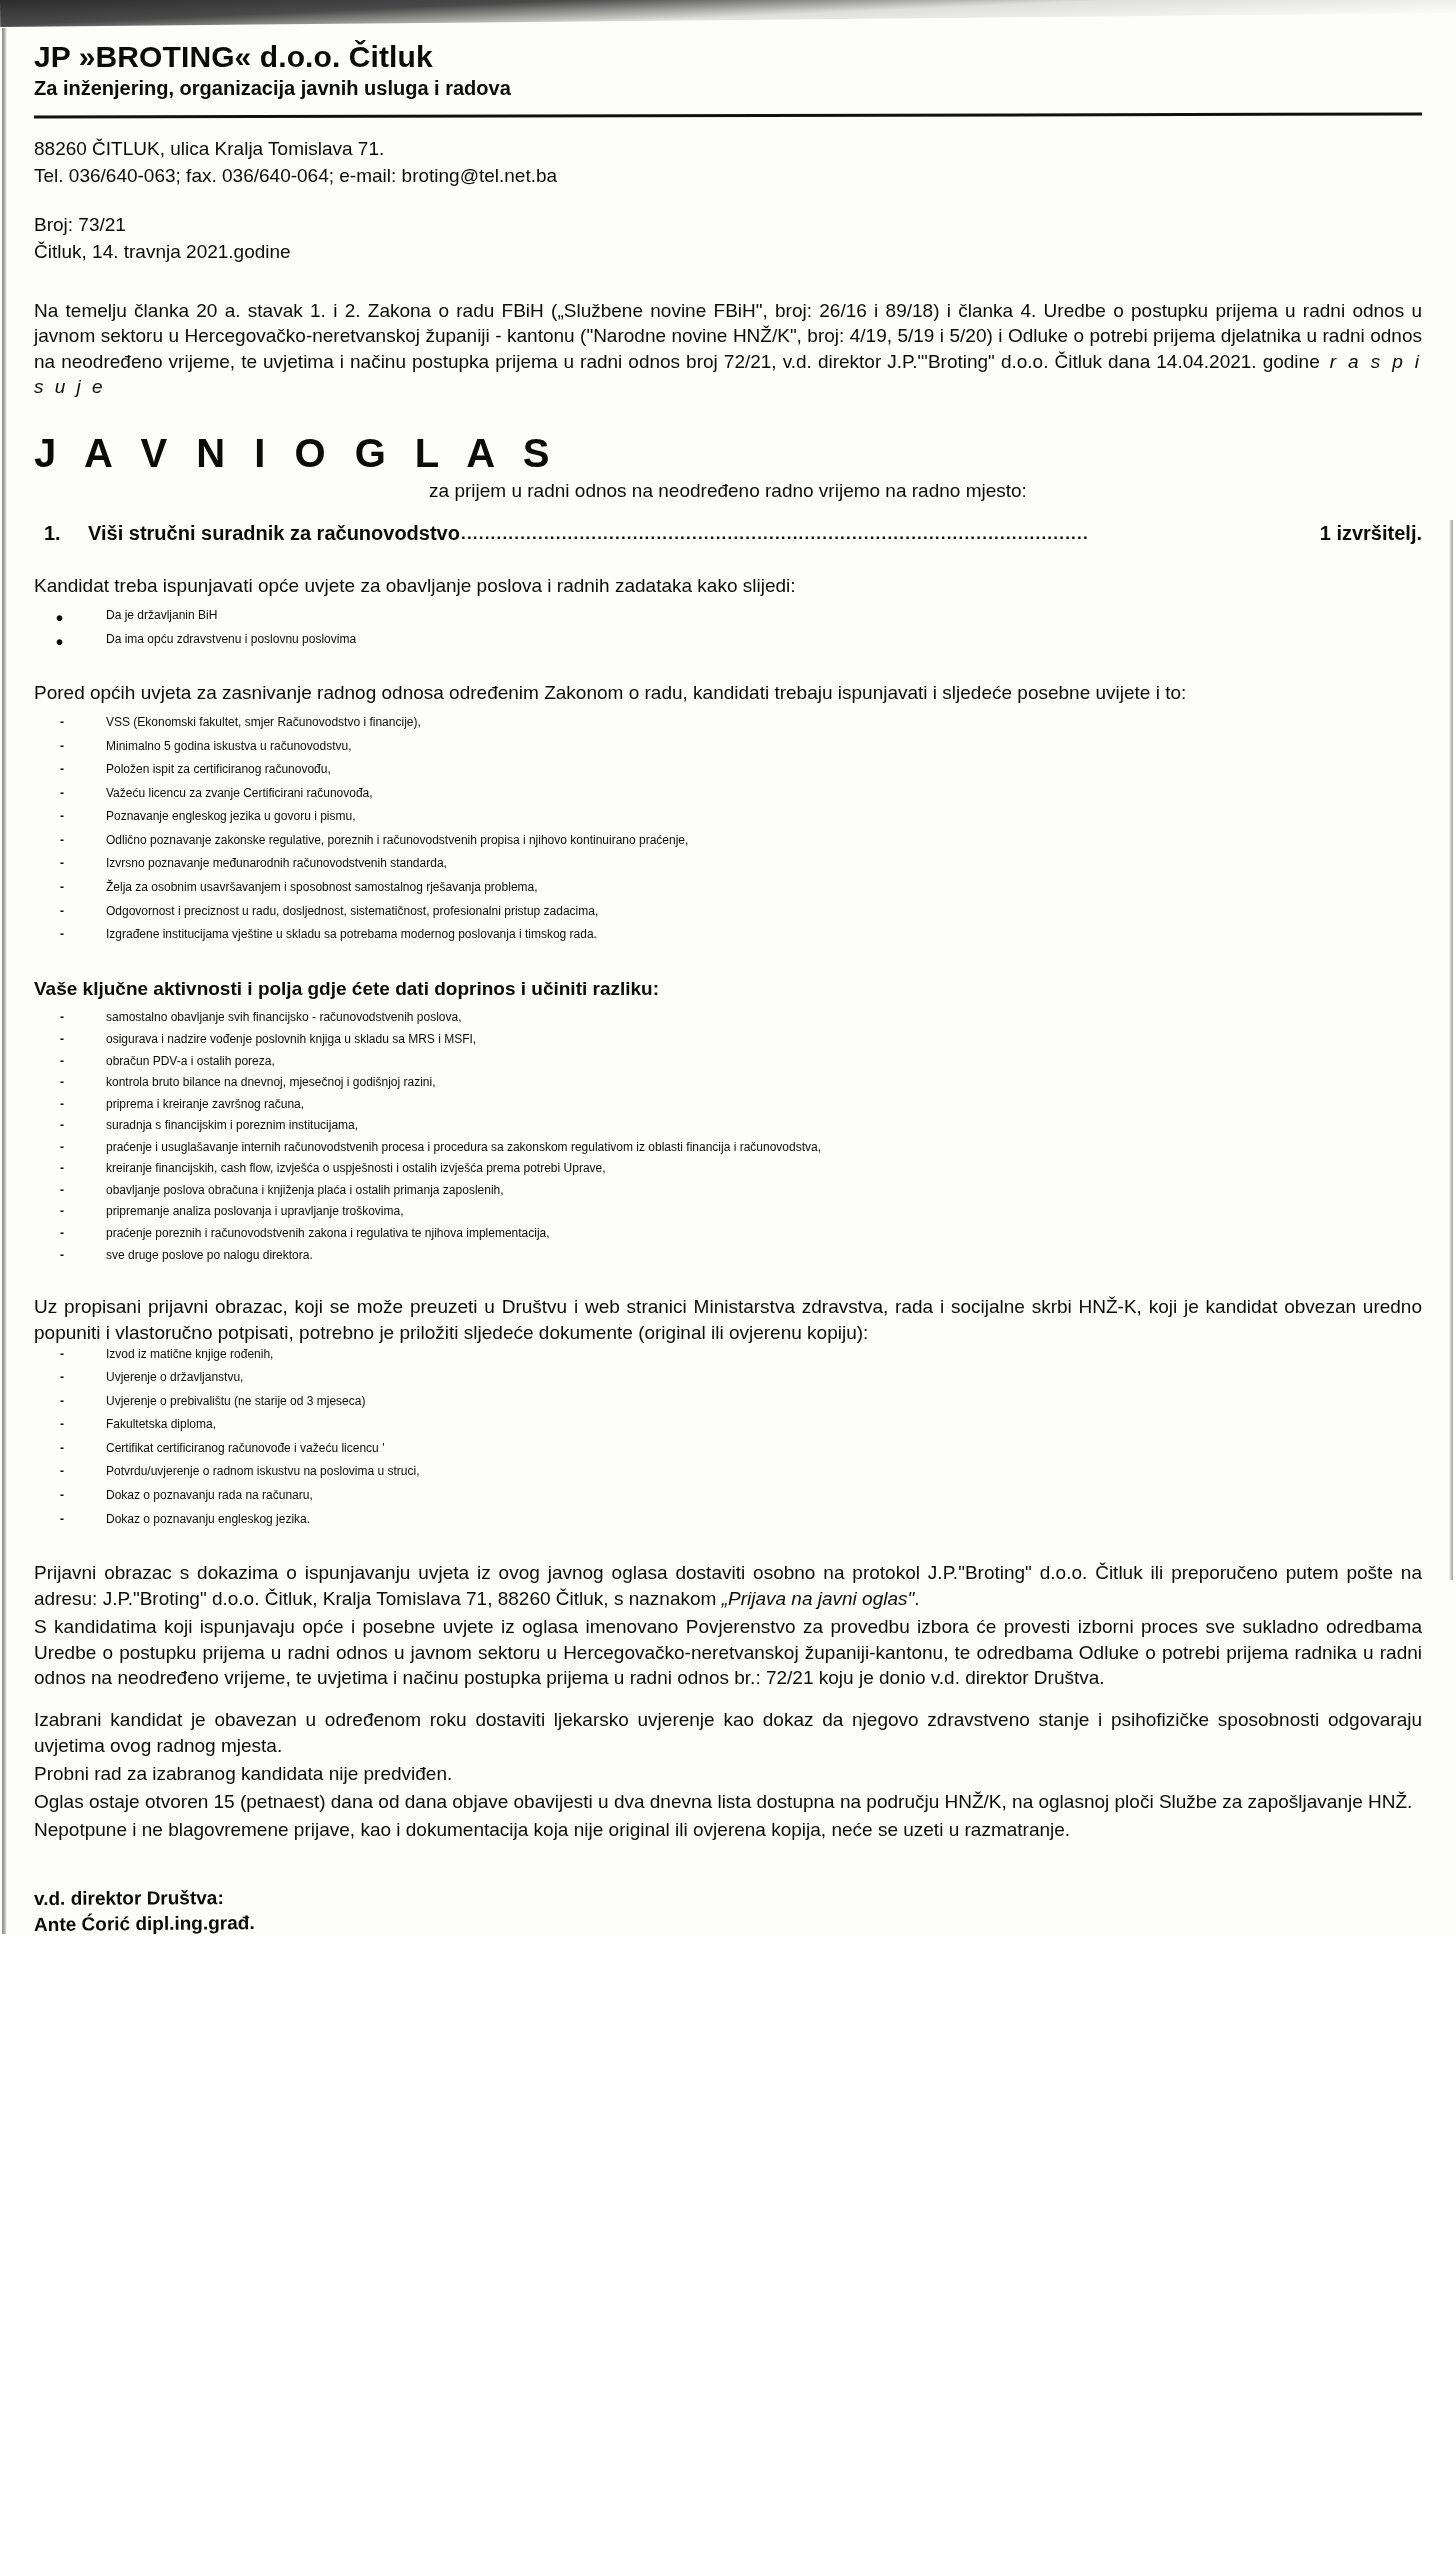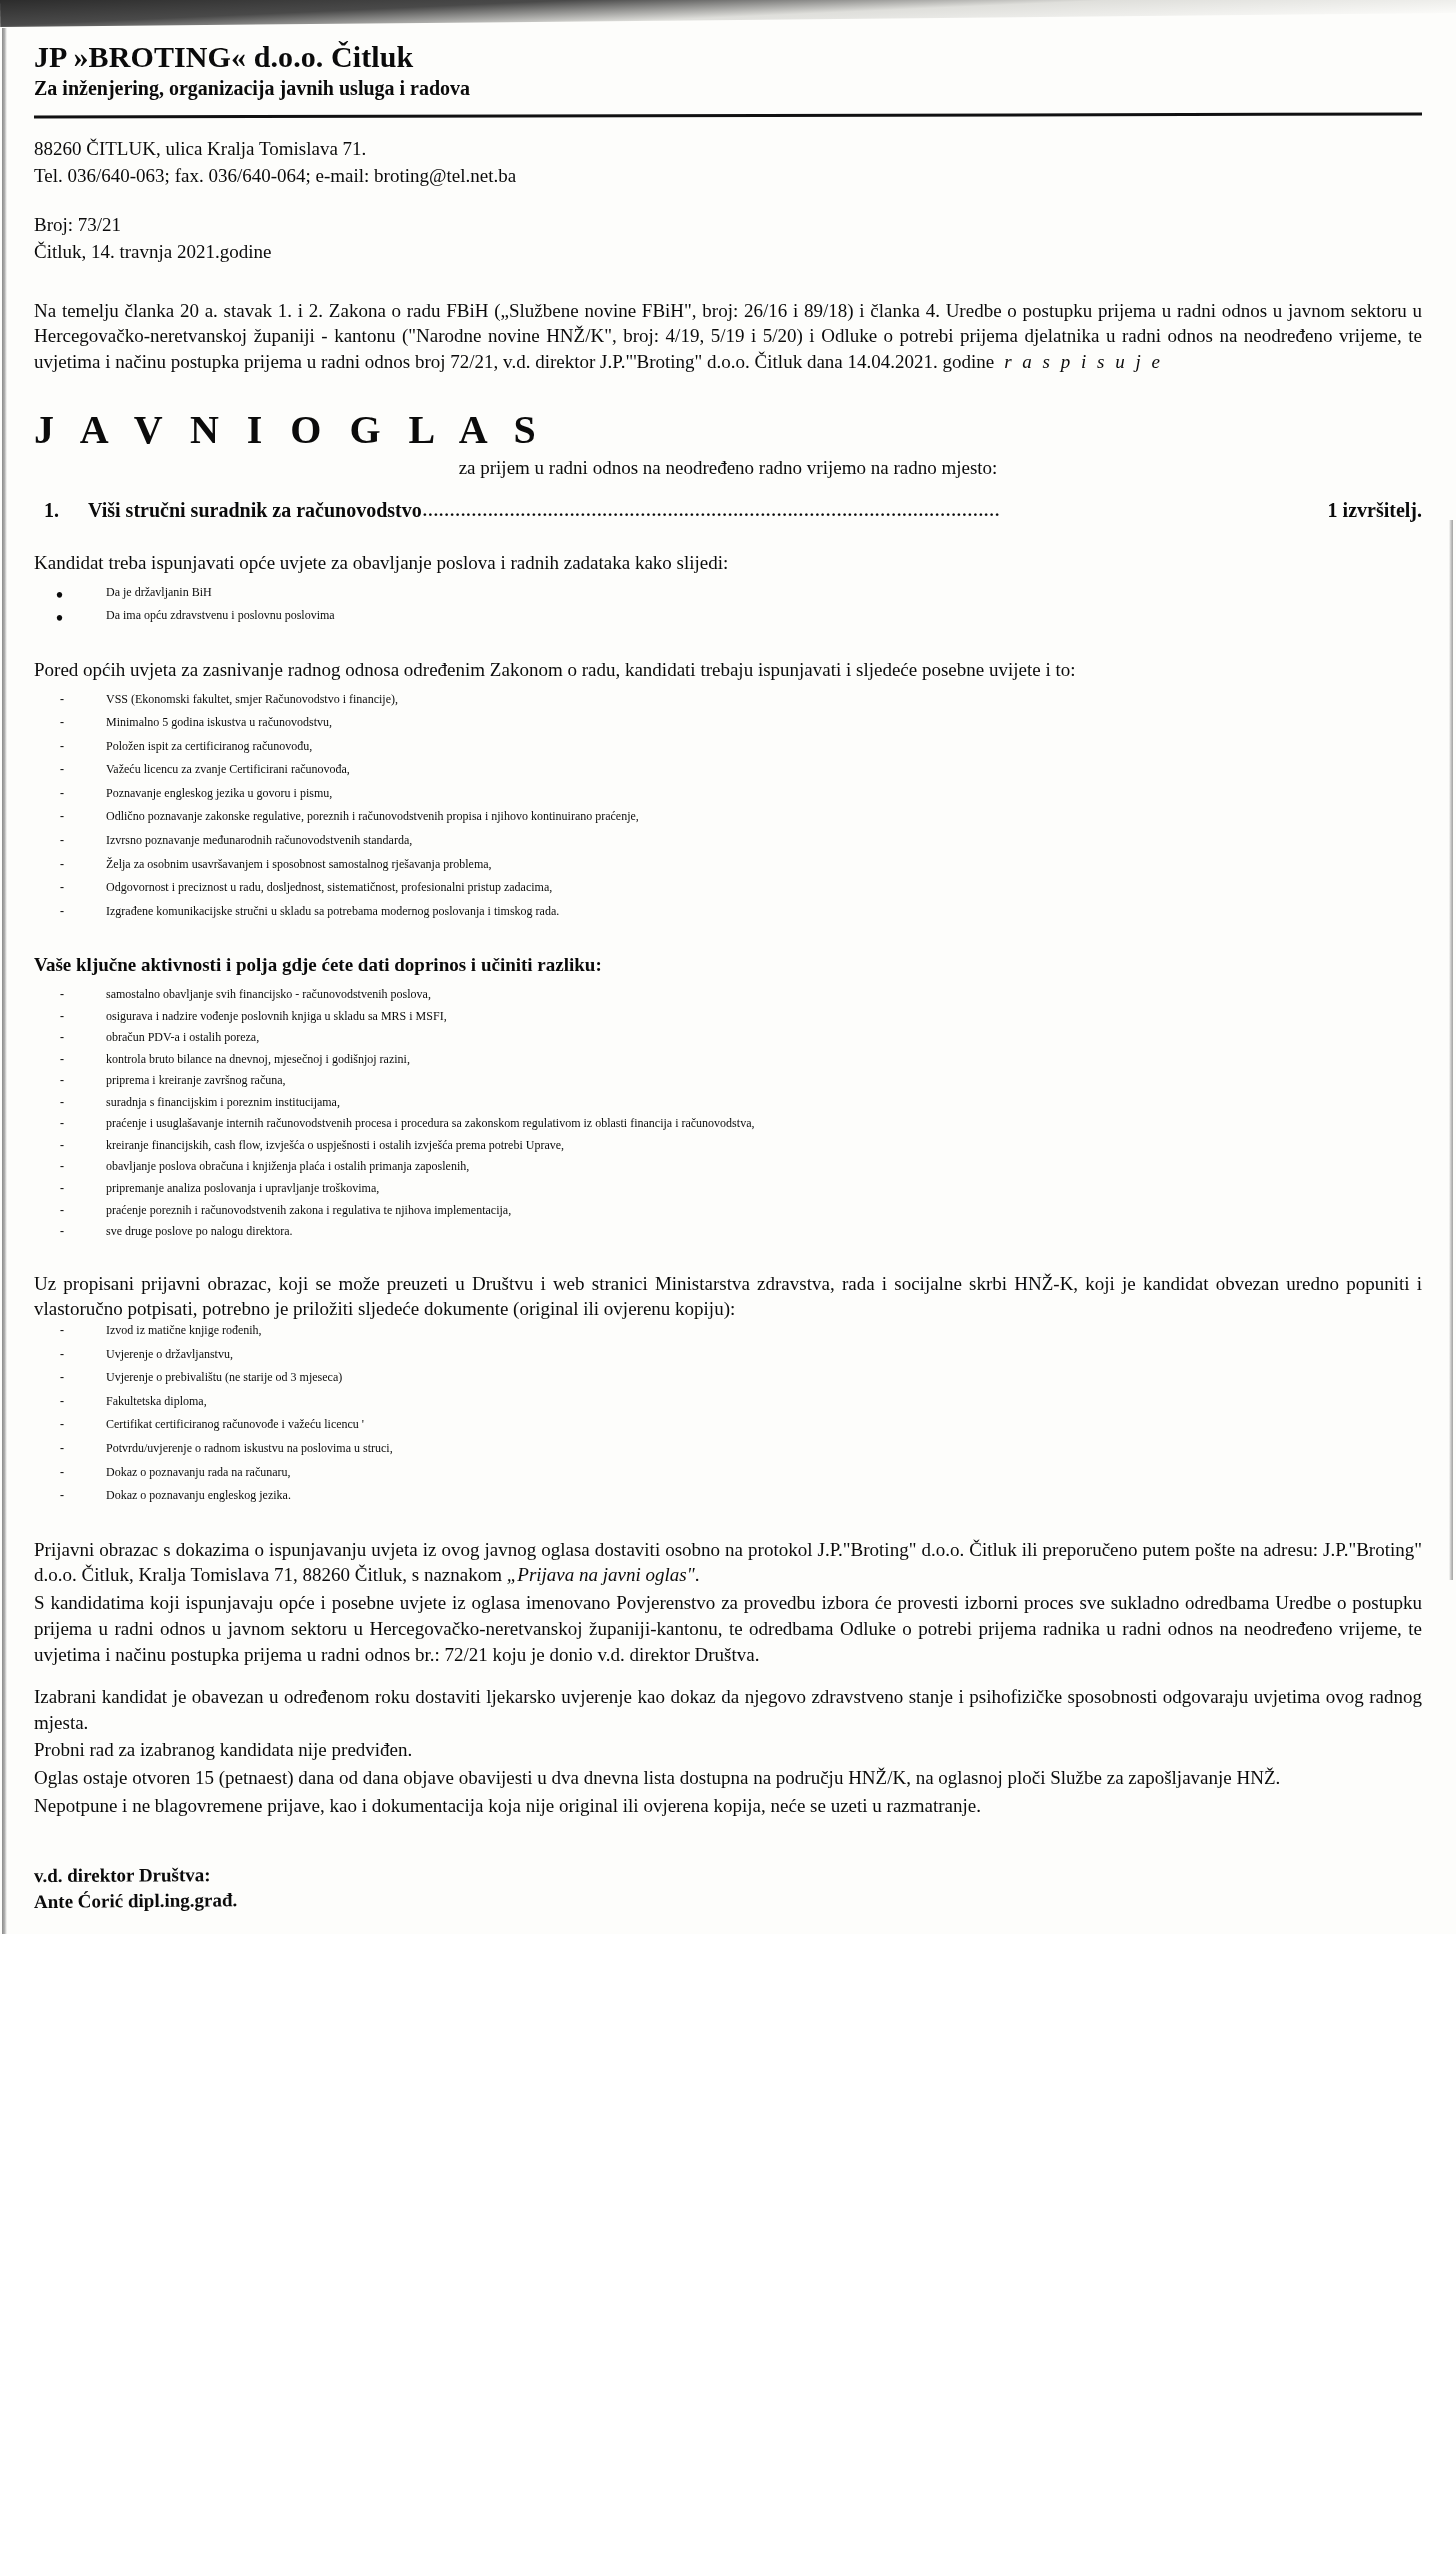--- a/index.html
+++ b/index.html
@@ -5,21 +5,21 @@
   html, body {
     margin: 0;
     padding: 0;
     background: #ffffff;
   }
   .page {
     position: relative;
     width: 1456px;
     height: 1934px;
     background: #fdfdfb;
-    font-family: Liberation Serif, serif;
+    font-family: Liberation Sans, sans-serif;
     color: #0b0b0b;
     overflow: hidden;
   }
   
   .scan-edge-top {
     position: absolute;
     top: 0; left: 0; right: 0;
     height: 26px;
     background: linear-gradient(178deg, #1a1a1a 0%, #3a3a3a 32%, #dcdcd8 62%, #fdfdfb 100%);
     transform: rotate(-0.55deg) scale(1.04);
@@ -246,21 +246,21 @@
       <ul class="dashes">
         <li>VSS (Ekonomski fakultet, smjer Računovodstvo i financije),</li>
         <li>Minimalno 5 godina iskustva u računovodstvu,</li>
         <li>Položen ispit za certificiranog računovođu,</li>
         <li>Važeću licencu za zvanje Certificirani računovođa,</li>
         <li>Poznavanje engleskog jezika u govoru i pismu,</li>
         <li>Odlično poznavanje zakonske regulative, poreznih i računovodstvenih propisa i njihovo kontinuirano praćenje,</li>
         <li>Izvrsno poznavanje međunarodnih računovodstvenih standarda,</li>
         <li>Želja za osobnim usavršavanjem i sposobnost samostalnog rješavanja problema,</li>
         <li>Odgovornost i preciznost u radu, dosljednost, sistematičnost, profesionalni pristup zadacima,</li>
-        <li>Izgrađene komunikacijske stručni u skladu sa potrebama modernog poslovanja i timskog rada.</li>
+        <li>Izgrađene institucijama vještine u skladu sa potrebama modernog poslovanja i timskog rada.</li>
       </ul>
     </div>
 
     <div class="section-gap"></div>
 
     <div>
       <p class="bold-lead">Vaše ključne aktivnosti i polja gdje ćete dati doprinos i učiniti razliku:</p>
       <ul class="dashes tight">
         <li>samostalno obavljanje svih financijsko - računovodstvenih poslova,</li>
         <li>osigurava i nadzire vođenje poslovnih knjiga u skladu sa MRS i MSFI,</li>

